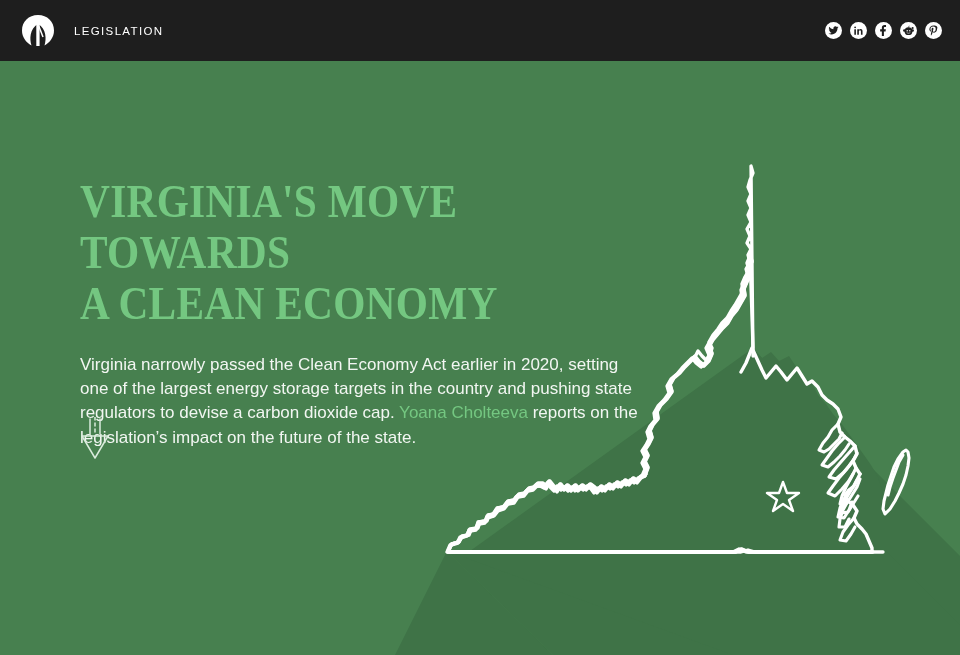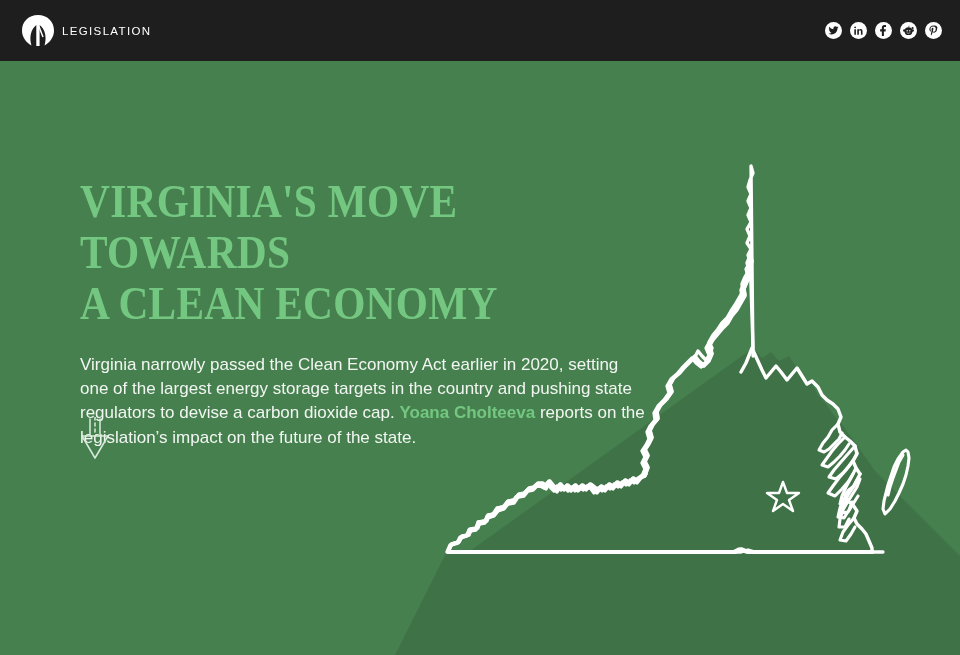--- a/index.html
+++ b/index.html
@@ -43,21 +43,21 @@
     height:40px;
     display:block;
     flex:0 0 auto;
   }
 
   .brand-label {
     color:#FFFFFF;
     font-size:11.5px;
     letter-spacing:1.35px;
     font-weight:400;
-    margin-left:4px;
+    margin-left:16px;
     white-space:nowrap;
     text-align:right;
   }
 
   .social-row {
     position:absolute;
     right:18px;
     top:0;
     height:61px;
     display:flex;
@@ -114,21 +114,21 @@
 
   .hero-body {
     color:#F2F6F2;
     font-size:17px;
     line-height:24.2px;
     max-width:570px;
     font-weight:400;
   }
   .hero-body .byline {
     color:#74C781;
-    font-weight:700;
+    font-weight:400;
   }
 
   .scroll-cue {
     position:absolute;
     left:78px;
     top:417px;
     width:34px;
     height:44px;
     z-index:22;
     cursor:pointer;

